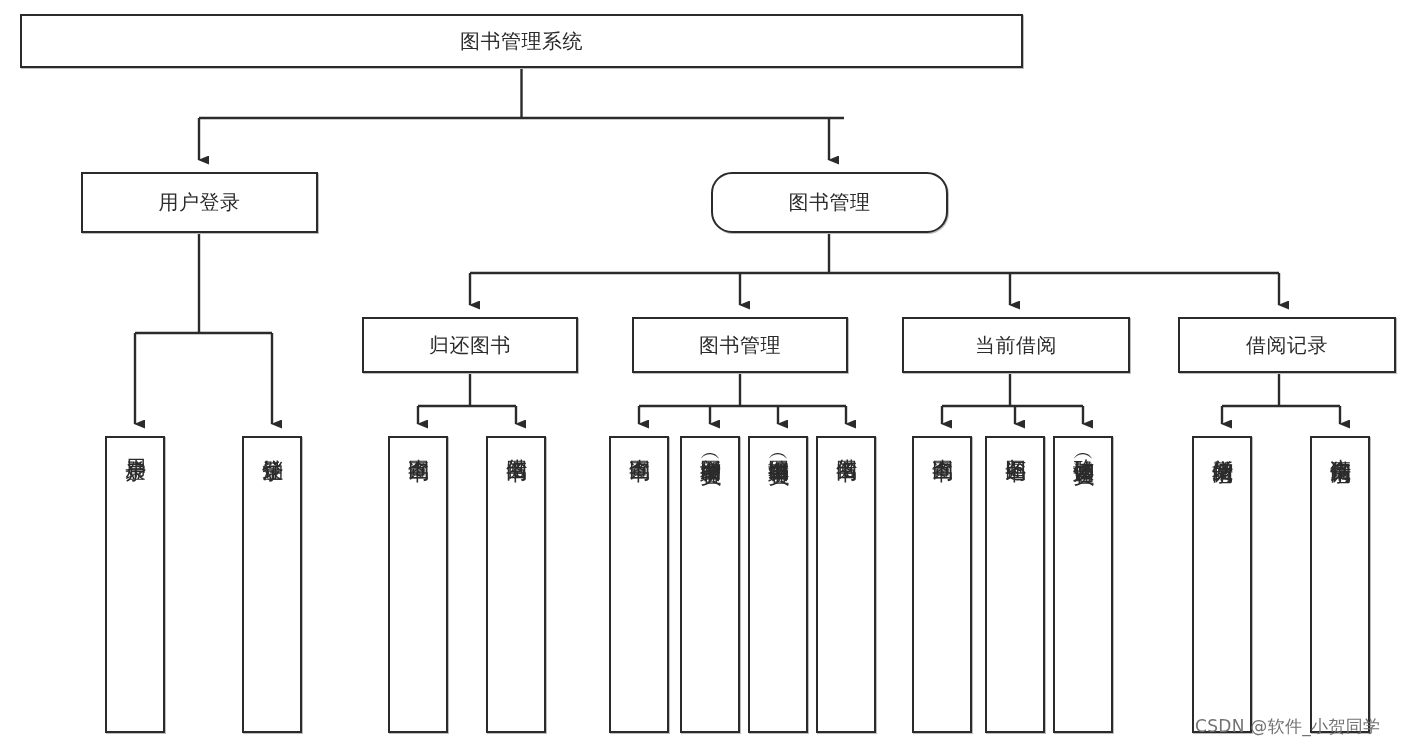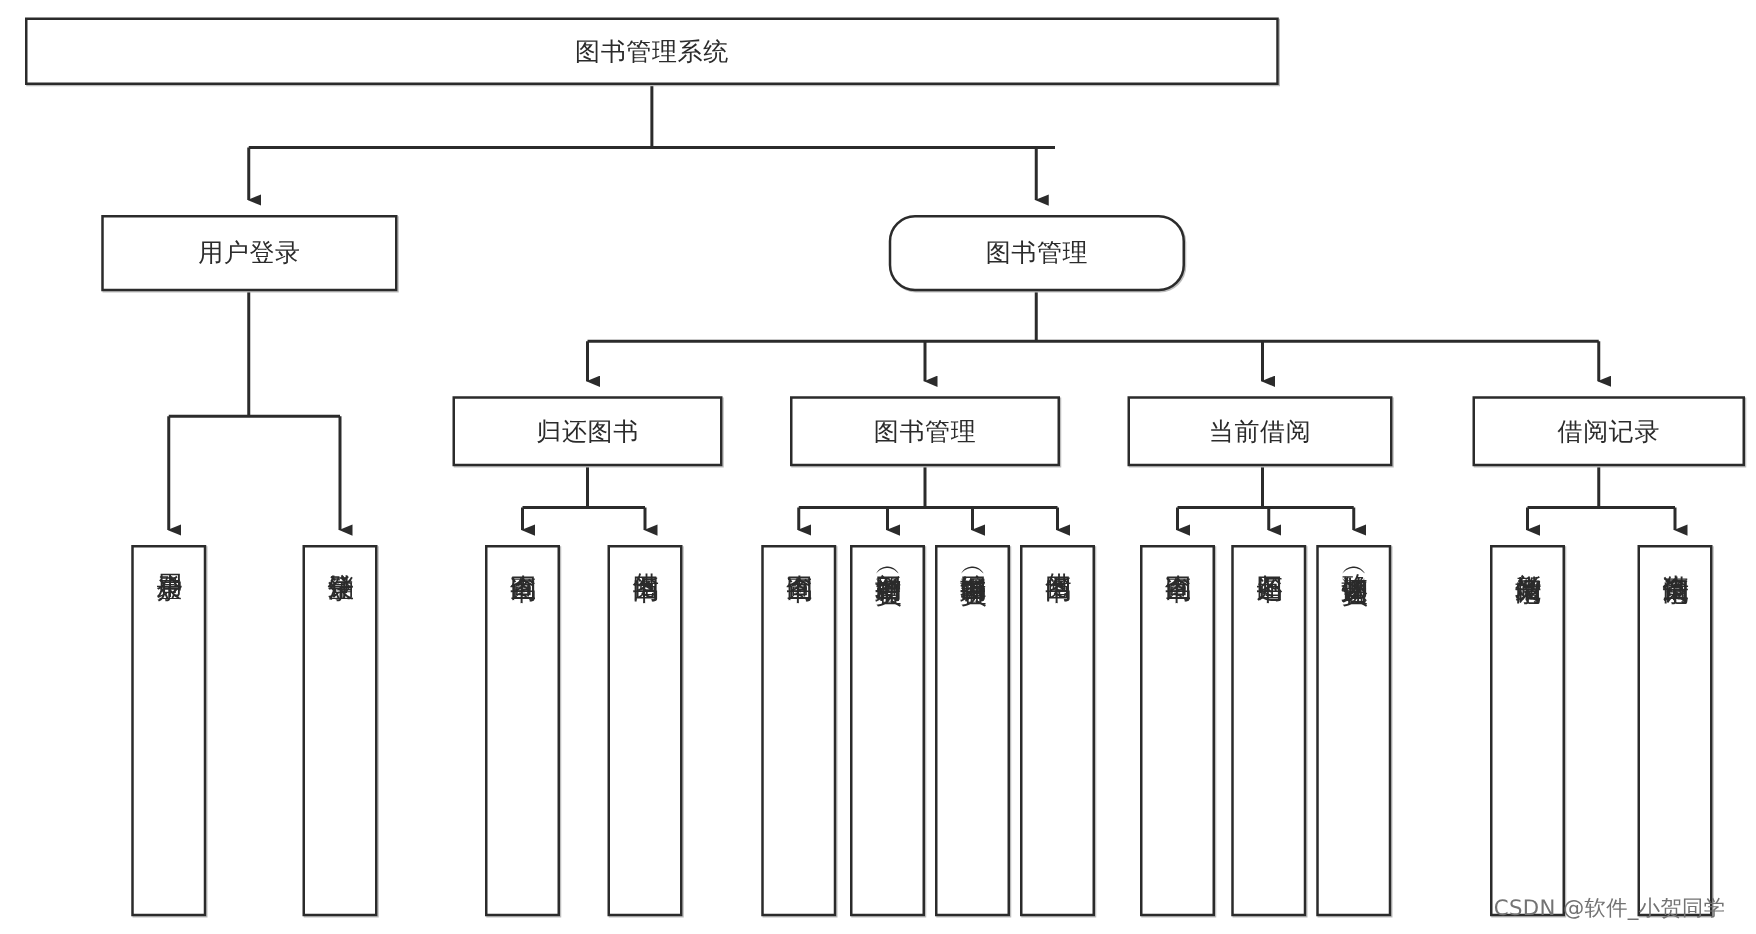--- a/index.html
+++ b/index.html
@@ -132,21 +132,21 @@
   <div class="node horizontal" style="left:711px; top:172px; width:237px; height:61px;border-radius:21px;">
     <span class="label">图书管理</span>
   </div>
 
   <div class="node horizontal" style="left:362px; top:317px; width:216px; height:56px;">
     <span class="label">归还图书</span>
   </div>
   <div class="node horizontal" style="left:632px; top:317px; width:216px; height:56px;">
     <span class="label">图书管理</span>
   </div>
-  <div class="node horizontal" style="left:902px; top:317px; width:212px; height:56px;">
+  <div class="node horizontal" style="left:902px; top:317px; width:228px; height:56px;">
     <span class="label">当前借阅</span>
   </div>
   <div class="node horizontal" style="left:1178px; top:317px; width:218px; height:56px;">
     <span class="label">借阅记录</span>
   </div>
 
   <div class="node vertical" style="left:105px; top:436px; width:60px; height:297px;">
     <span class="label">用户登录</span>
   </div>
   <div class="node vertical" style="left:242px; top:436px; width:60px; height:297px;">

